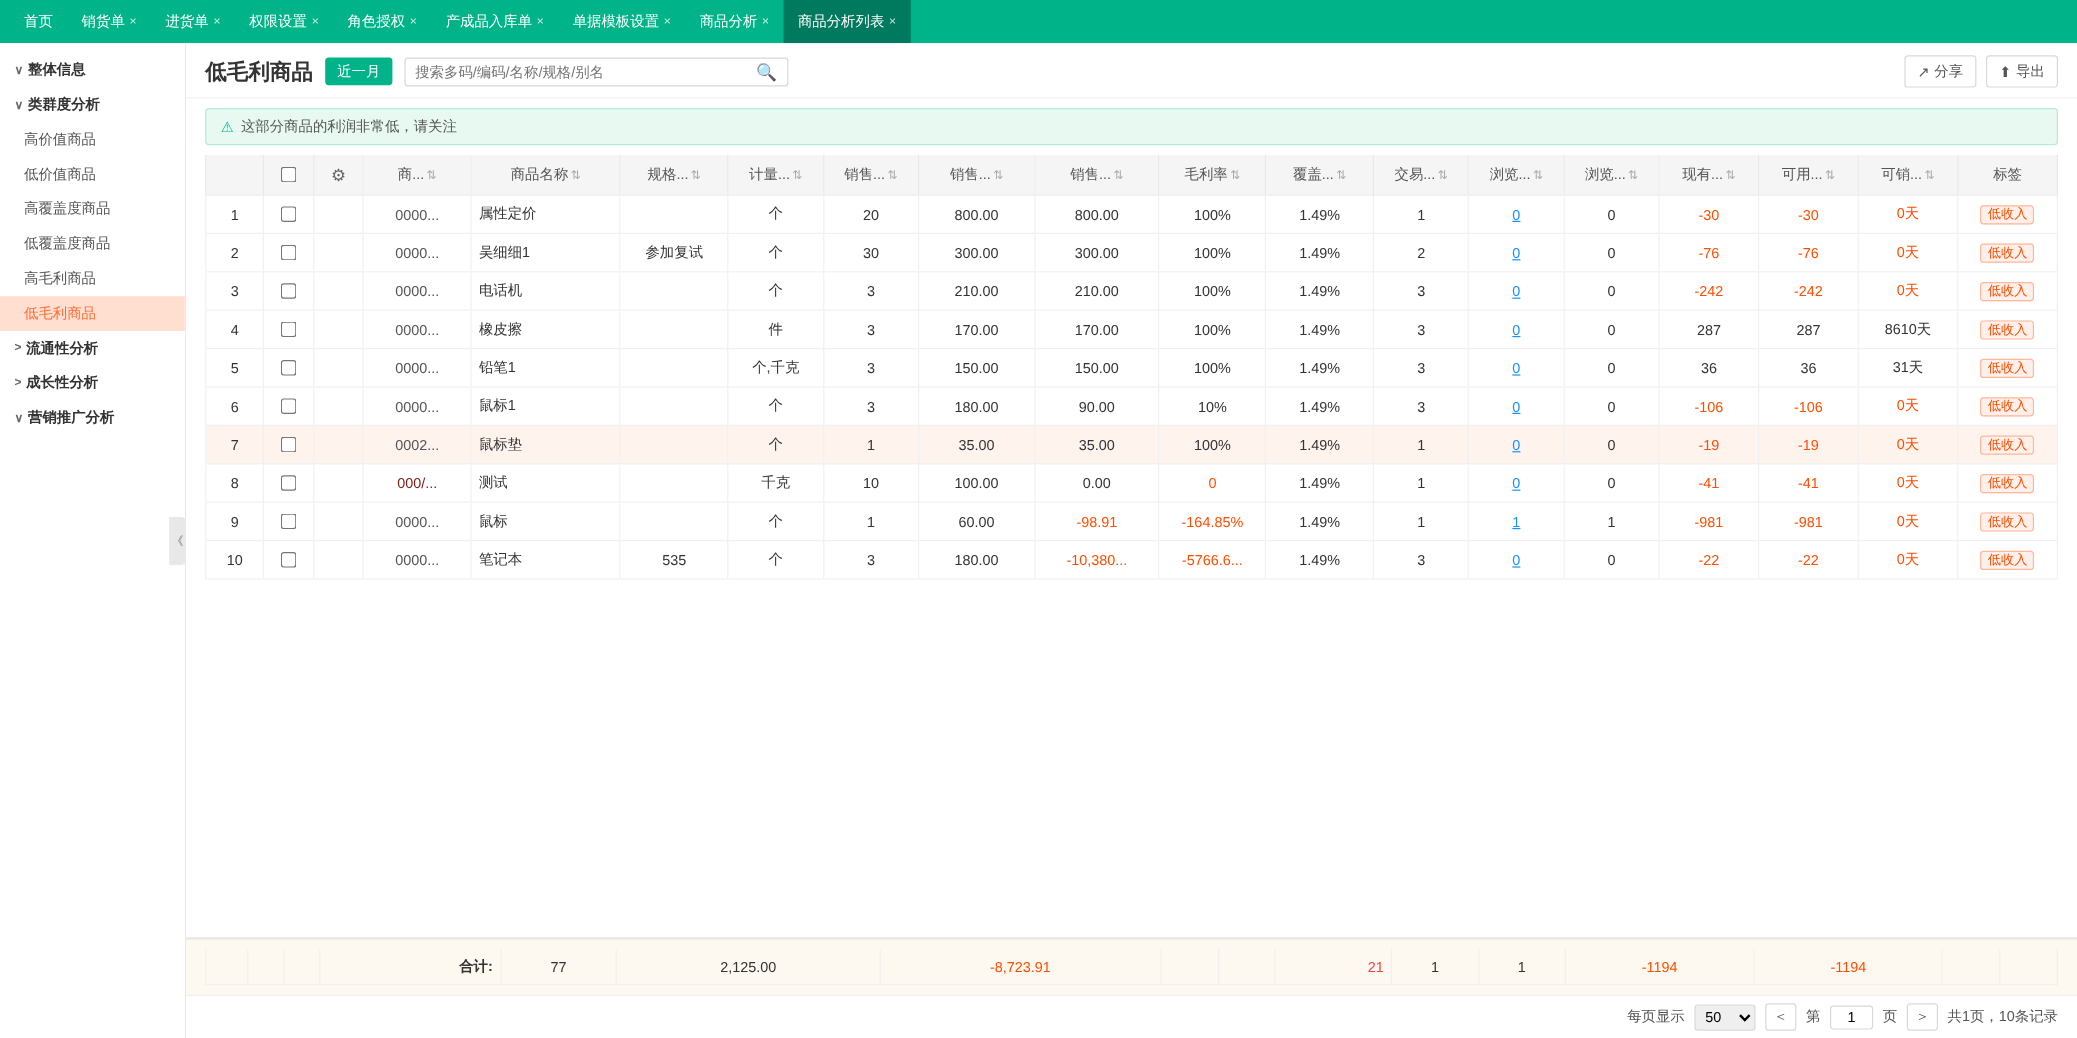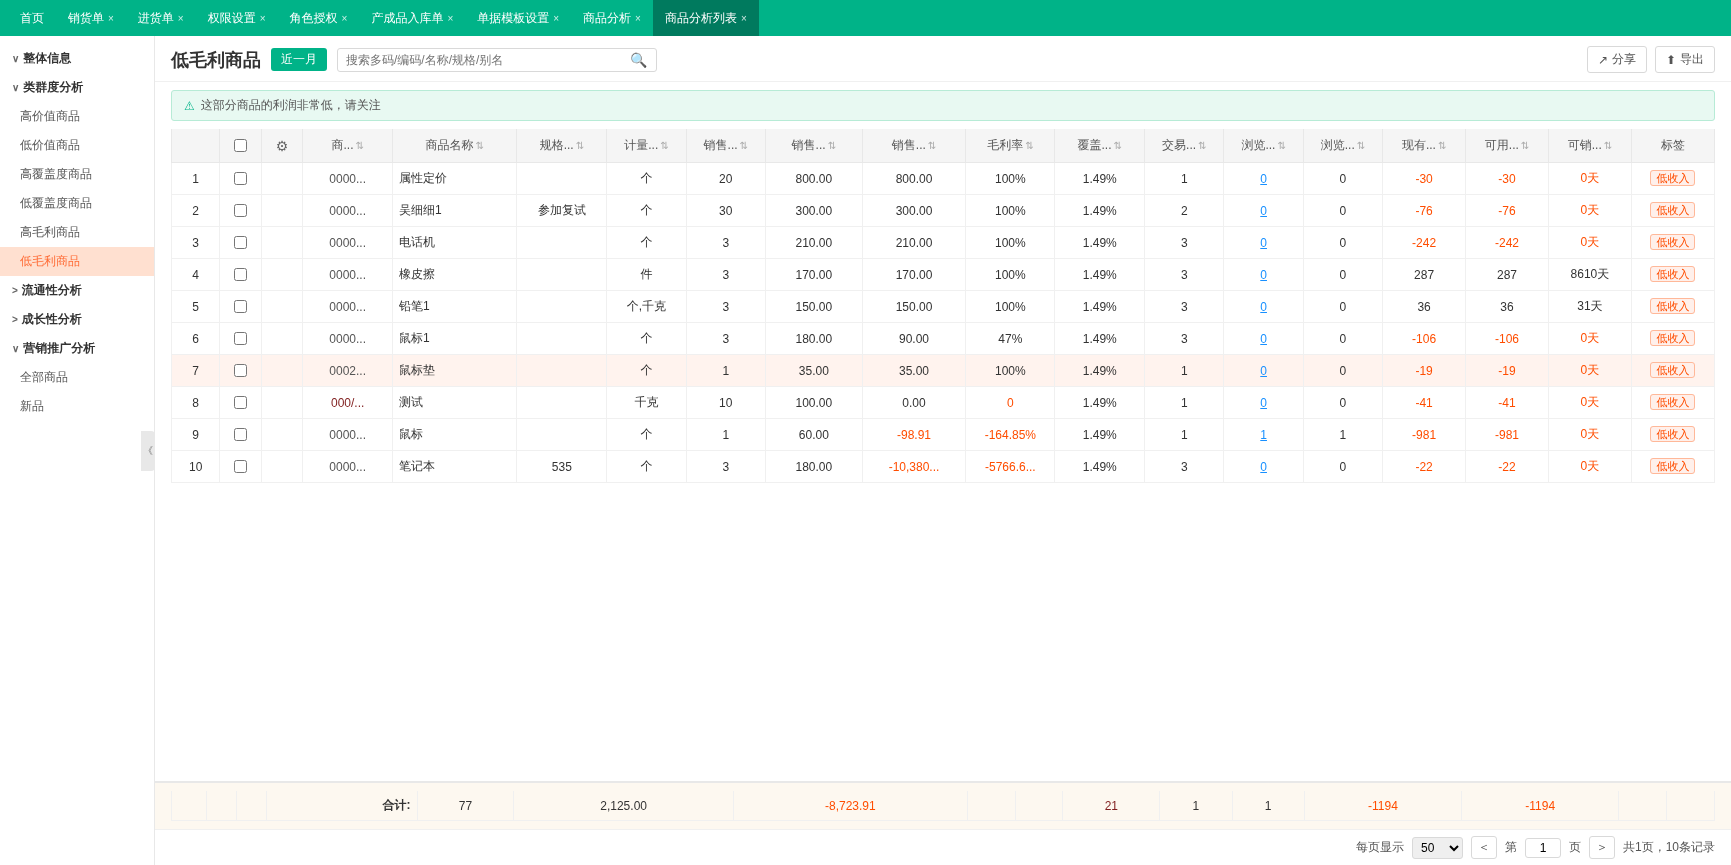--- a/index.html
+++ b/index.html
@@ -341,28 +341,20 @@
 
     <div class="sidebar-group-header">
       <span class="arrow">&gt;</span>
       <span>成长性分析</span>
     </div>
 
     <div class="sidebar-group-header">
       <span class="arrow">∨</span>
       <span>营销推广分析</span>
     </div>
-    <div>
-      <div class="sidebar-item">
-        <span>全部商品</span>
-      </div>
-      <div class="sidebar-item">
-        <span>新品</span>
-      </div>
-    </div>
 
     <div style="position:absolute; right:-1px; top:50%; transform:translateY(-50%); background:#e8e8e8; width:14px; height:40px; display:flex; align-items:center; justify-content:center; cursor:pointer; border-radius:0 4px 4px 0; z-index:5;">
       <span style="font-size:10px; color:#666;">《</span>
     </div>
   </div>
 
   <div class="content-area">
 
     <div class="content-header">
       <span class="page-title">低毛利商品</span>
@@ -632,21 +624,21 @@
                 </div>
     </td>
     <td style="width:30px;"></td>
     <td class="col-code" style="color:#555;">0000...</td>
     <td class="col-name" style="text-align:left;">鼠标1</td>
     <td class="col-spec"></td>
     <td class="col-unit">个</td>
     <td class="col-sale-qty">3</td>
     <td class="col-sale-price">180.00</td>
     <td class="col-sale-profit" style="color:#333">90.00</td>
-    <td class="col-gross" style="color:#333">47%</td>
+    <td class="col-gross" style="color:#333">10%</td>
     <td class="col-coverage">1.49%</td>
     <td class="col-trade">3</td>
     <td class="col-view1" style="color:#1890ff; text-decoration:underline; cursor:pointer;">0</td>
     <td class="col-view2">0</td>
     <td class="col-current" style="color:#ff4d00">-106</td>
     <td class="col-available" style="color:#ff4d00">-106</td>
     <td class="col-saleable" style="color:#ff4d00">0天</td>
     <td class="col-tag"><span class="tag-low-income">低收入</span></td>
   </tr>
             <tr class="highlighted">
@@ -759,21 +751,21 @@
       <tr style="background:#fdf8f0;">
         <td style="width:35px; padding:6px;"></td>
         <td style="width:30px;"></td>
         <td style="width:30px;"></td>
         <td colspan="4" style="text-align:right; padding:6px; font-weight:bold; color:#333;">合计:</td>
         <td style="text-align:center; padding:6px; color:#333;">77</td>
         <td style="text-align:center; padding:6px; color:#333;">2,125.00</td>
         <td style="text-align:center; padding:6px; color:#ff4d00;">-8,723.91</td>
         <td style="text-align:center; padding:6px;"></td>
         <td style="text-align:center; padding:6px;"></td>
-        <td style="text-align:center; padding:6px; color:#7f1d1d;">21</td>
+        <td style="text-align:right; padding:6px; color:#ef4444;">21</td>
         <td style="text-align:center; padding:6px; color:#333;">1</td>
         <td style="text-align:center; padding:6px; color:#333;">1</td>
         <td style="text-align:center; padding:6px; color:#ff4d00;">-1194</td>
         <td style="text-align:center; padding:6px; color:#ff4d00;">-1194</td>
         <td style="text-align:center; padding:6px;"></td>
         <td style="text-align:center; padding:6px;"></td>
       </tr>
     </tbody>
   </table>
 </div>

